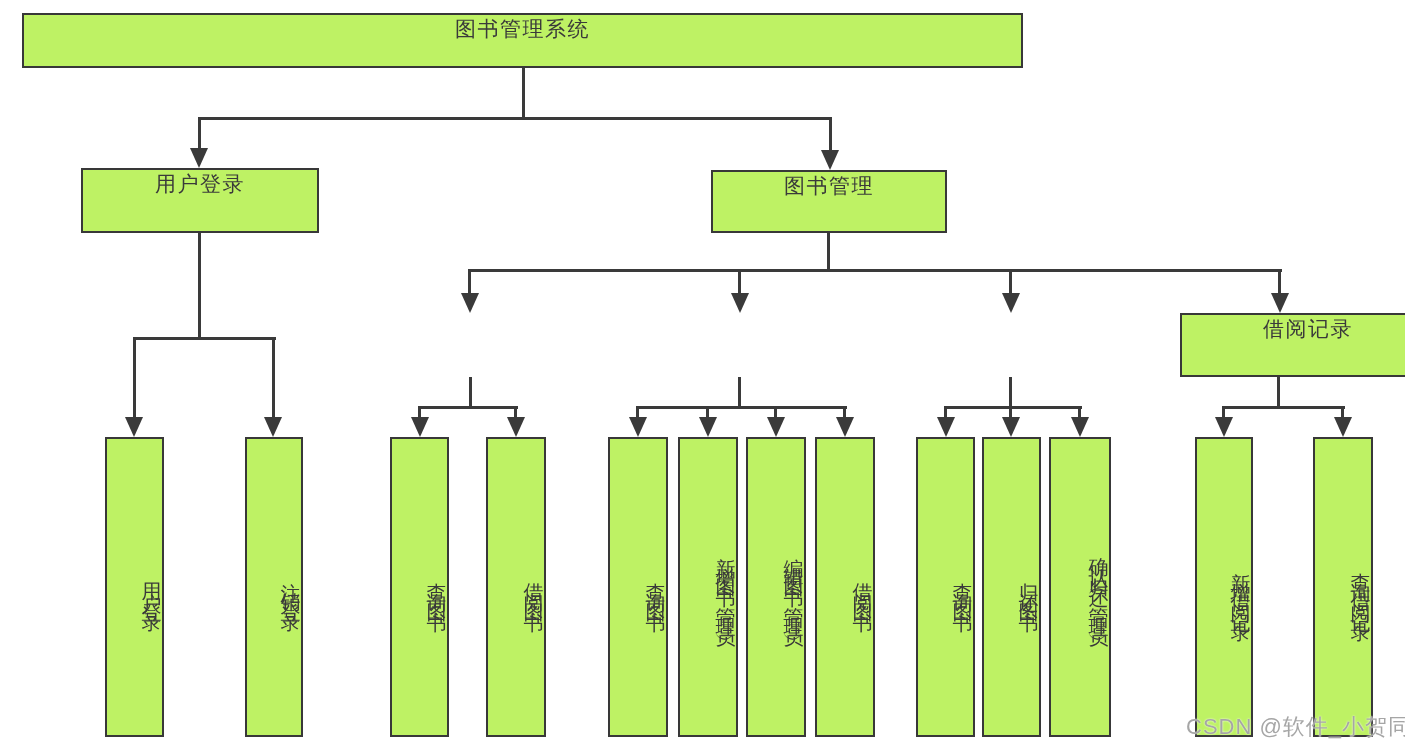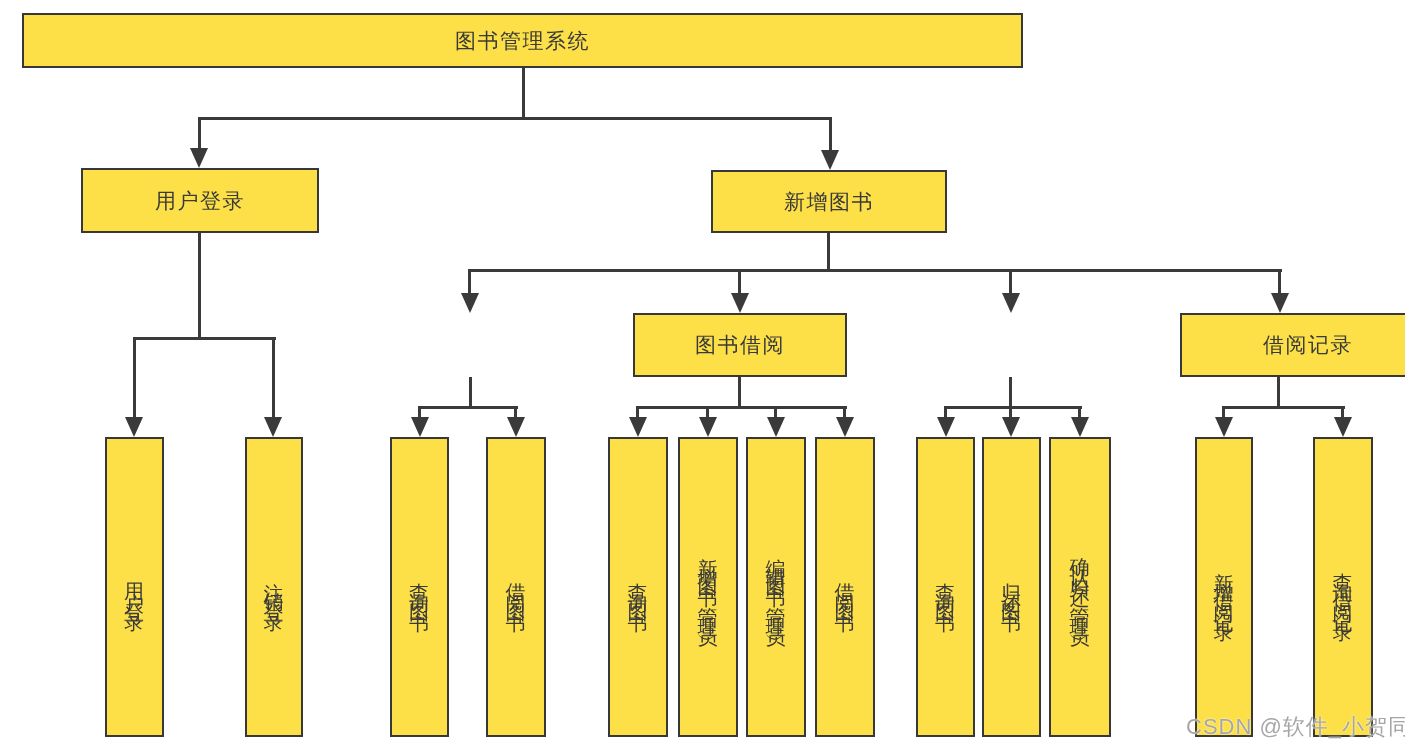--- a/index.html
+++ b/index.html
@@ -6,24 +6,24 @@
   .stage{
     position:relative;
     width:1405px;height:747px;
     background:#ffffff;
     font-family:"Liberation Sans","DejaVu Sans",sans-serif;
     overflow:hidden;
   }
   .box{
     position:absolute;
     box-sizing:border-box;
-    background:#fde047;
+    background:#bef264;
     border:2px solid #383838;
     color:#3a3a3a;
-    display:flex;align-items:center;justify-content:center;
+    display:flex;align-items:flex-start;justify-content:center;
   }
   .h-label{font-size:21px;letter-spacing:1.5px;white-space:nowrap;}
   .leaf{
     writing-mode:vertical-rl;
     text-orientation:mixed;
     font-size:20px;
     letter-spacing:10px;
     line-height:1;
   }
   .ln{position:absolute;background:#3a3a3a;}
@@ -51,27 +51,24 @@
 
   <div class="box h-label" style="left:22px;top:13px;width:1001px;height:55px;">
     <span>图书管理系统</span>
   </div>
 
   <div class="box h-label" style="left:81px;top:168px;width:238px;height:65px;">
     <span>用户登录</span>
   </div>
 
   <div class="box h-label" style="left:711px;top:170px;width:236px;height:63px;">
-    <span>新增图书</span>
+    <span>图书管理</span>
   </div>
 
 
-  <div class="box h-label" style="left:633px;top:313px;width:214px;height:64px;">
-    <span>图书借阅</span>
-  </div>
 
 
   <div class="box h-label" style="left:1172px;top:313px;width:256px;height:64px;margin-left:8px;">
     <span>借阅记录</span>
   </div>
 
   <div class="box leaf" style="left:105px;top:437px;width:59px;height:300px;">用户登录</div>
 
   <div class="box leaf" style="left:245px;top:437px;width:58px;height:300px;">注销登录</div>
 

